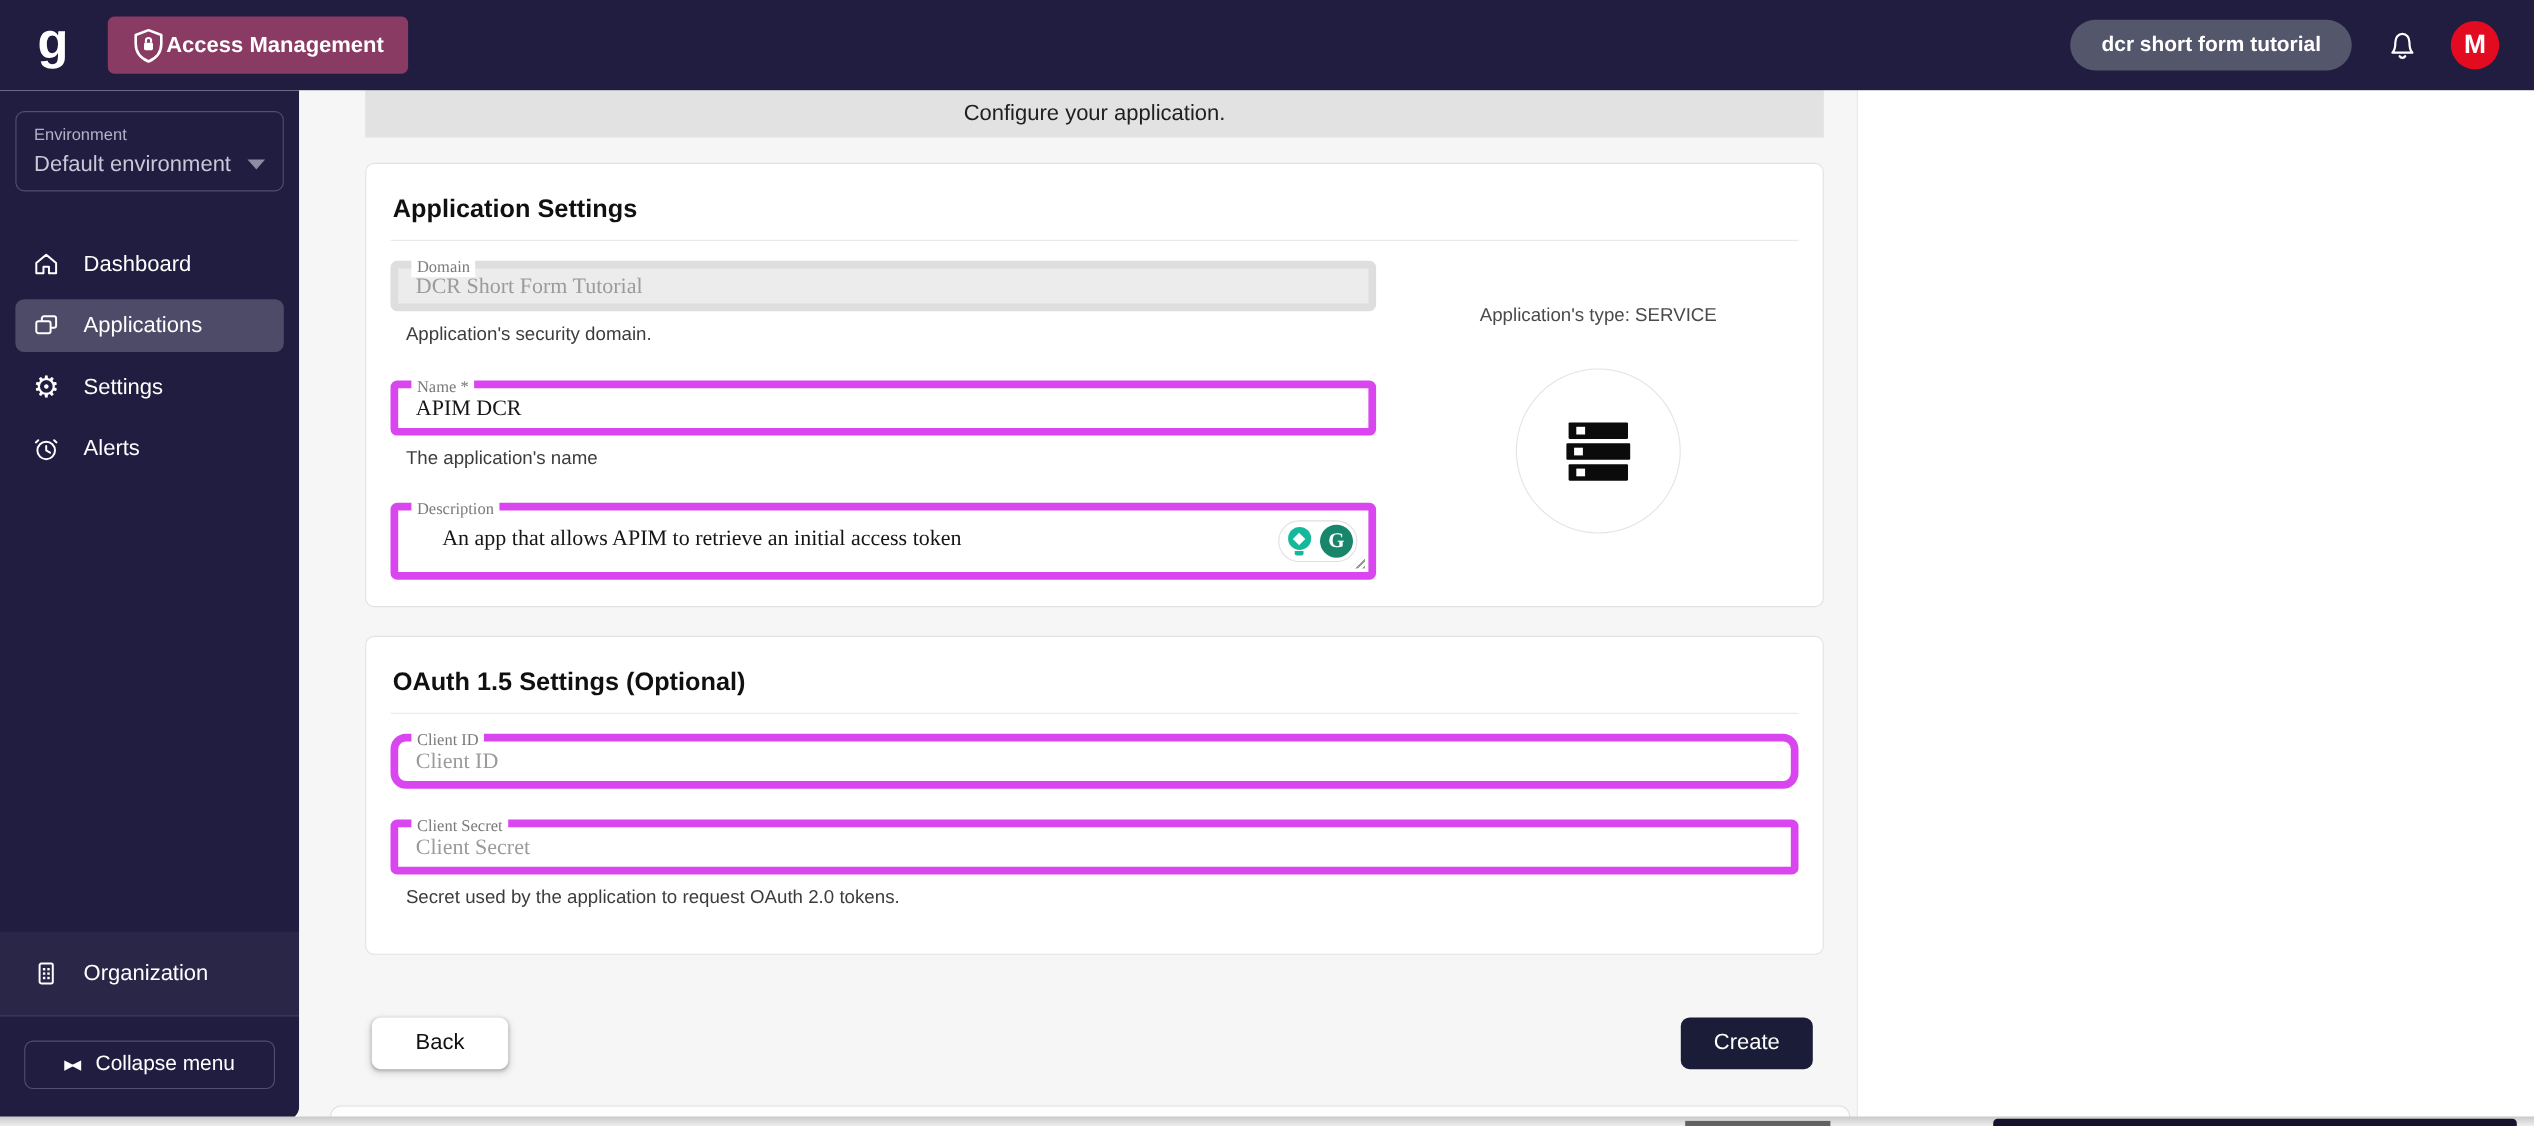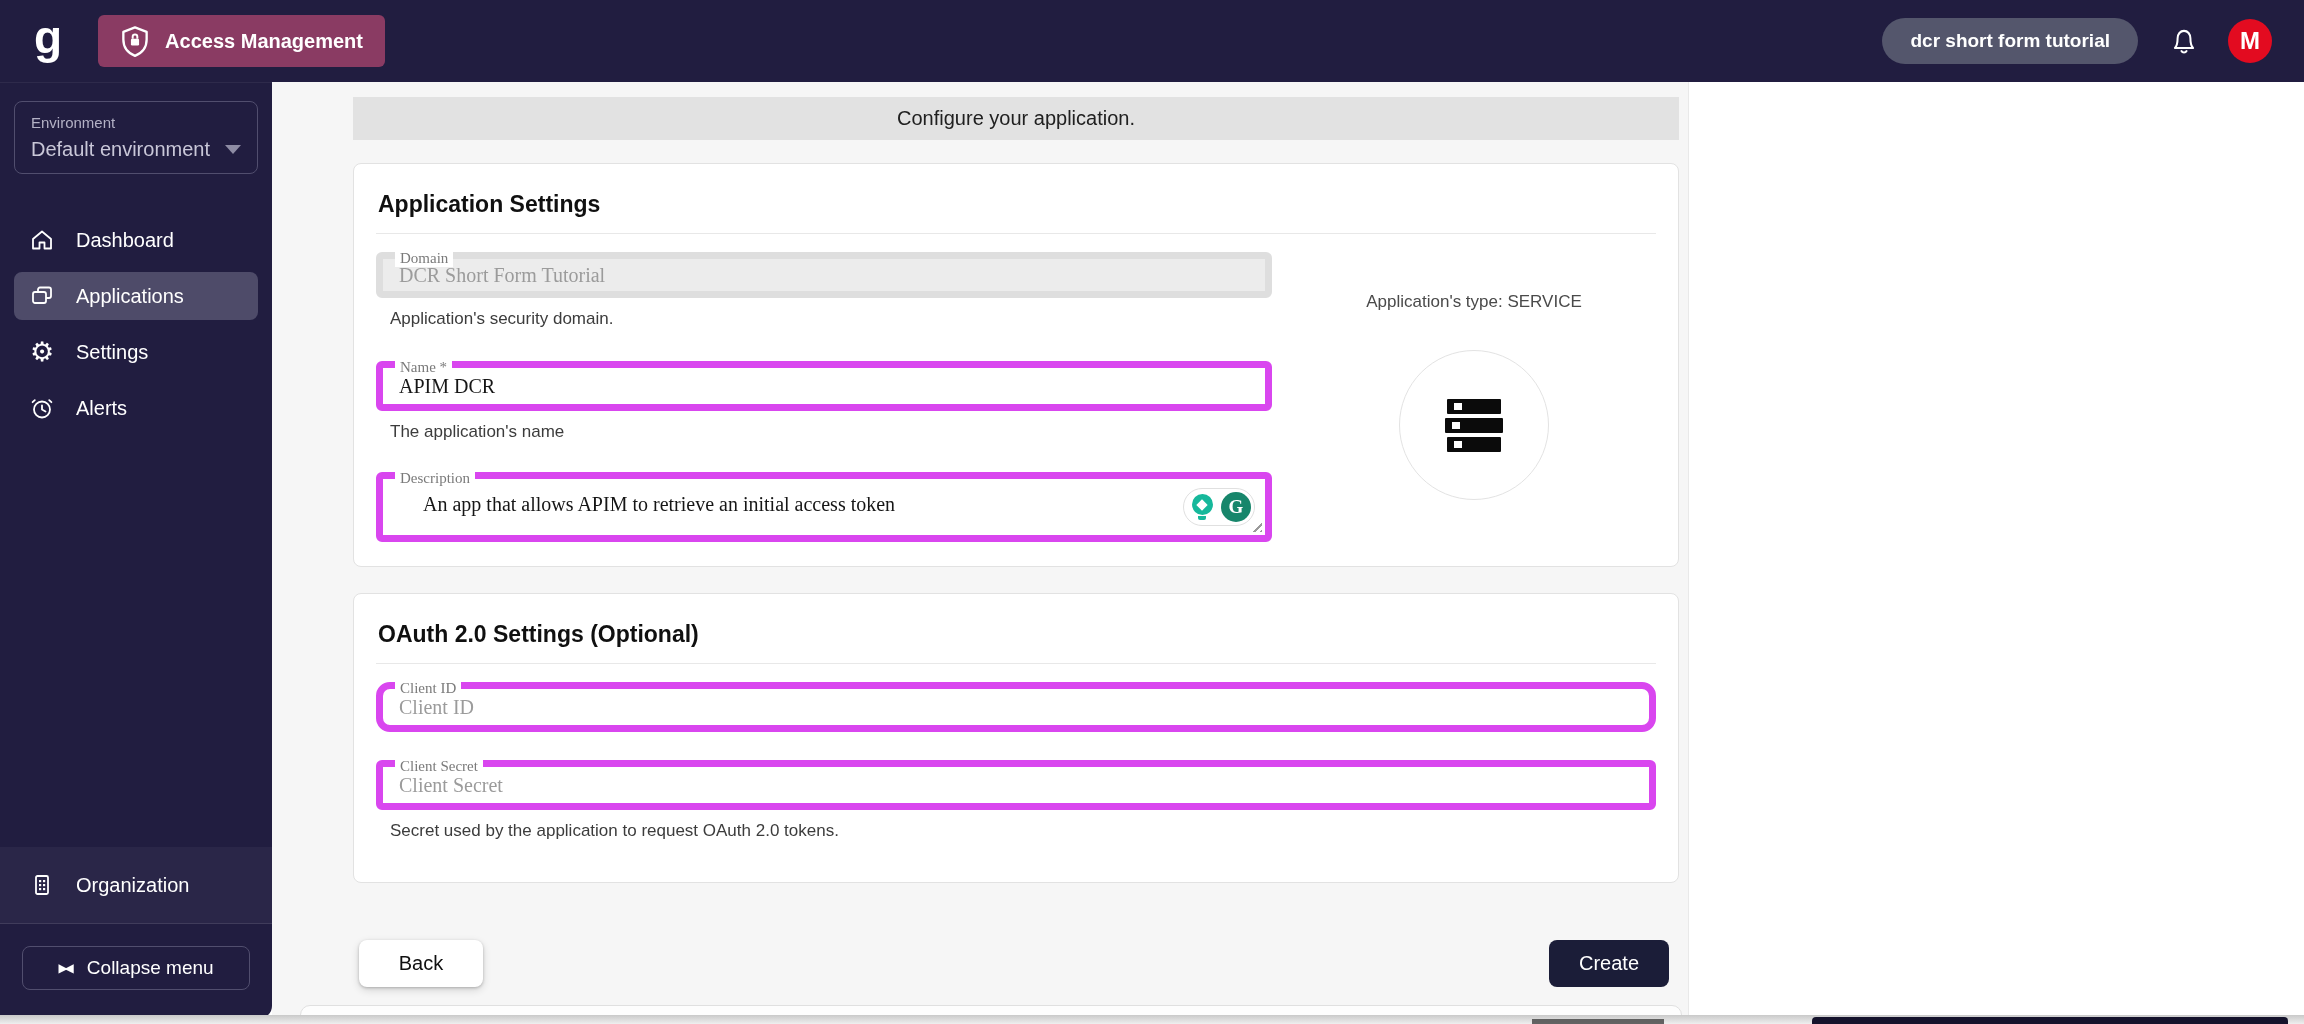--- a/index.html
+++ b/index.html
@@ -6,21 +6,21 @@
   html,body { margin:0; padding:0; }
   body {
     width:2304px; height:1024px; position:relative; overflow:hidden;
     background:#ffffff; font-family:"Liberation Sans", sans-serif;
   }
 
   
   .topbar{position:absolute;left:0;top:0;width:2304px;height:82px;background:#211d40;
     display:flex;align-items:center;padding:0 26px;z-index:40;}
   .logo{color:#fff;font-size:46px;font-weight:700;margin:0 0 8px 8px;line-height:1;}
-  .am-badge{margin-left:36px;display:flex;align-items:center;gap:15px;background:#8a3b63;
+  .am-badge{margin-left:36px;display:flex;align-items:center;gap:1px;background:#8a3b63;
     border-radius:6px;padding:0 22px;height:52px;color:#fff;font-weight:700;font-size:20px;cursor:pointer;}
   .spacer{flex:1;}
   .top-pill{height:46px;border-radius:23px;background:#54566c;color:#fff;font-weight:700;
     font-size:19px;display:flex;align-items:center;padding:0 28px;cursor:pointer;}
   .bell-wrap{margin-left:30px;display:flex;align-items:center;cursor:pointer;}
   .avatar{width:44px;height:44px;border-radius:50%;background:#e30b20;color:#fff;display:flex;
     align-items:center;justify-content:center;font-size:24px;font-weight:600;margin:0 6px 0 28px;cursor:pointer;}
 
   
   .sidebar{position:absolute;left:0;top:82px;width:272px;height:936px;background:#211d40;
@@ -44,21 +44,21 @@
   .sb-sep{border-top:1px solid rgba(255,255,255,.14);}
   .collapse-btn{margin:22px 22px 28px;height:44px;border:1.5px solid #514e6e;border-radius:8px;
     display:flex;align-items:center;justify-content:center;gap:16px;color:#fff;font-size:19px;
     font-weight:500;cursor:pointer;background:transparent;}
   .collapse-glyph{font-size:12px;letter-spacing:-3px;color:#fff;}
 
   
   .main{position:absolute;left:272px;top:82px;right:0;bottom:0;background:#ffffff;}
   .scroll-area{position:absolute;left:0;top:0;width:1417px;height:100%;background:#f6f6f6;
     border-right:1px solid #e9e9e9;}
-  .content{position:absolute;left:60px;top:15px;width:1326px;margin-left:21px;}
+  .content{position:absolute;left:60px;top:0;width:1326px;}
   .step-header{height:43px;background:#e2e2e2;display:flex;align-items:center;justify-content:center;
     font-size:20px;color:#202020;}
   .card{background:#fff;border:1px solid #e2e2e2;border-radius:8px;padding:0 22px;position:relative;}
   .card1{margin-top:23px;height:404px;}
   .card2{margin-top:26px;height:290px;}
   .card h2{font-size:23px;font-weight:700;color:#101010;margin:0;padding:27px 2px 15px;
     border-bottom:1px solid #e8e8e8;}
   .field-col{width:896px;}
   .mat-field{position:relative;border:7px solid #d946ef;border-radius:6px;background:#fff;font-family:Liberation Serif, serif;}
   .mat-label{position:absolute;top:-10px;left:12px;background:#fff;padding:0 5px;font-size:15px;
@@ -254,21 +254,21 @@
             <div>
               <div class="srv-bar w54"></div>
               <div class="srv-bar w58"></div>
               <div class="srv-bar w54"></div>
             </div>
           </div>
         </div>
       </section>
 
       <section class="card card2">
-        <h2>OAuth 2.0 Settings (Optional)</h2>
+        <h2>OAuth 1.5 Settings (Optional)</h2>
 
         <div class="mat-field cid-field">
           <span class="mat-label">Client ID</span>
           <input class="mat-input" type="text" placeholder="Client ID" style="">
         </div>
 
         <div class="mat-field csec-field">
           <span class="mat-label">Client Secret</span>
           <input class="mat-input" type="text" placeholder="Client Secret" style="">
         </div>

